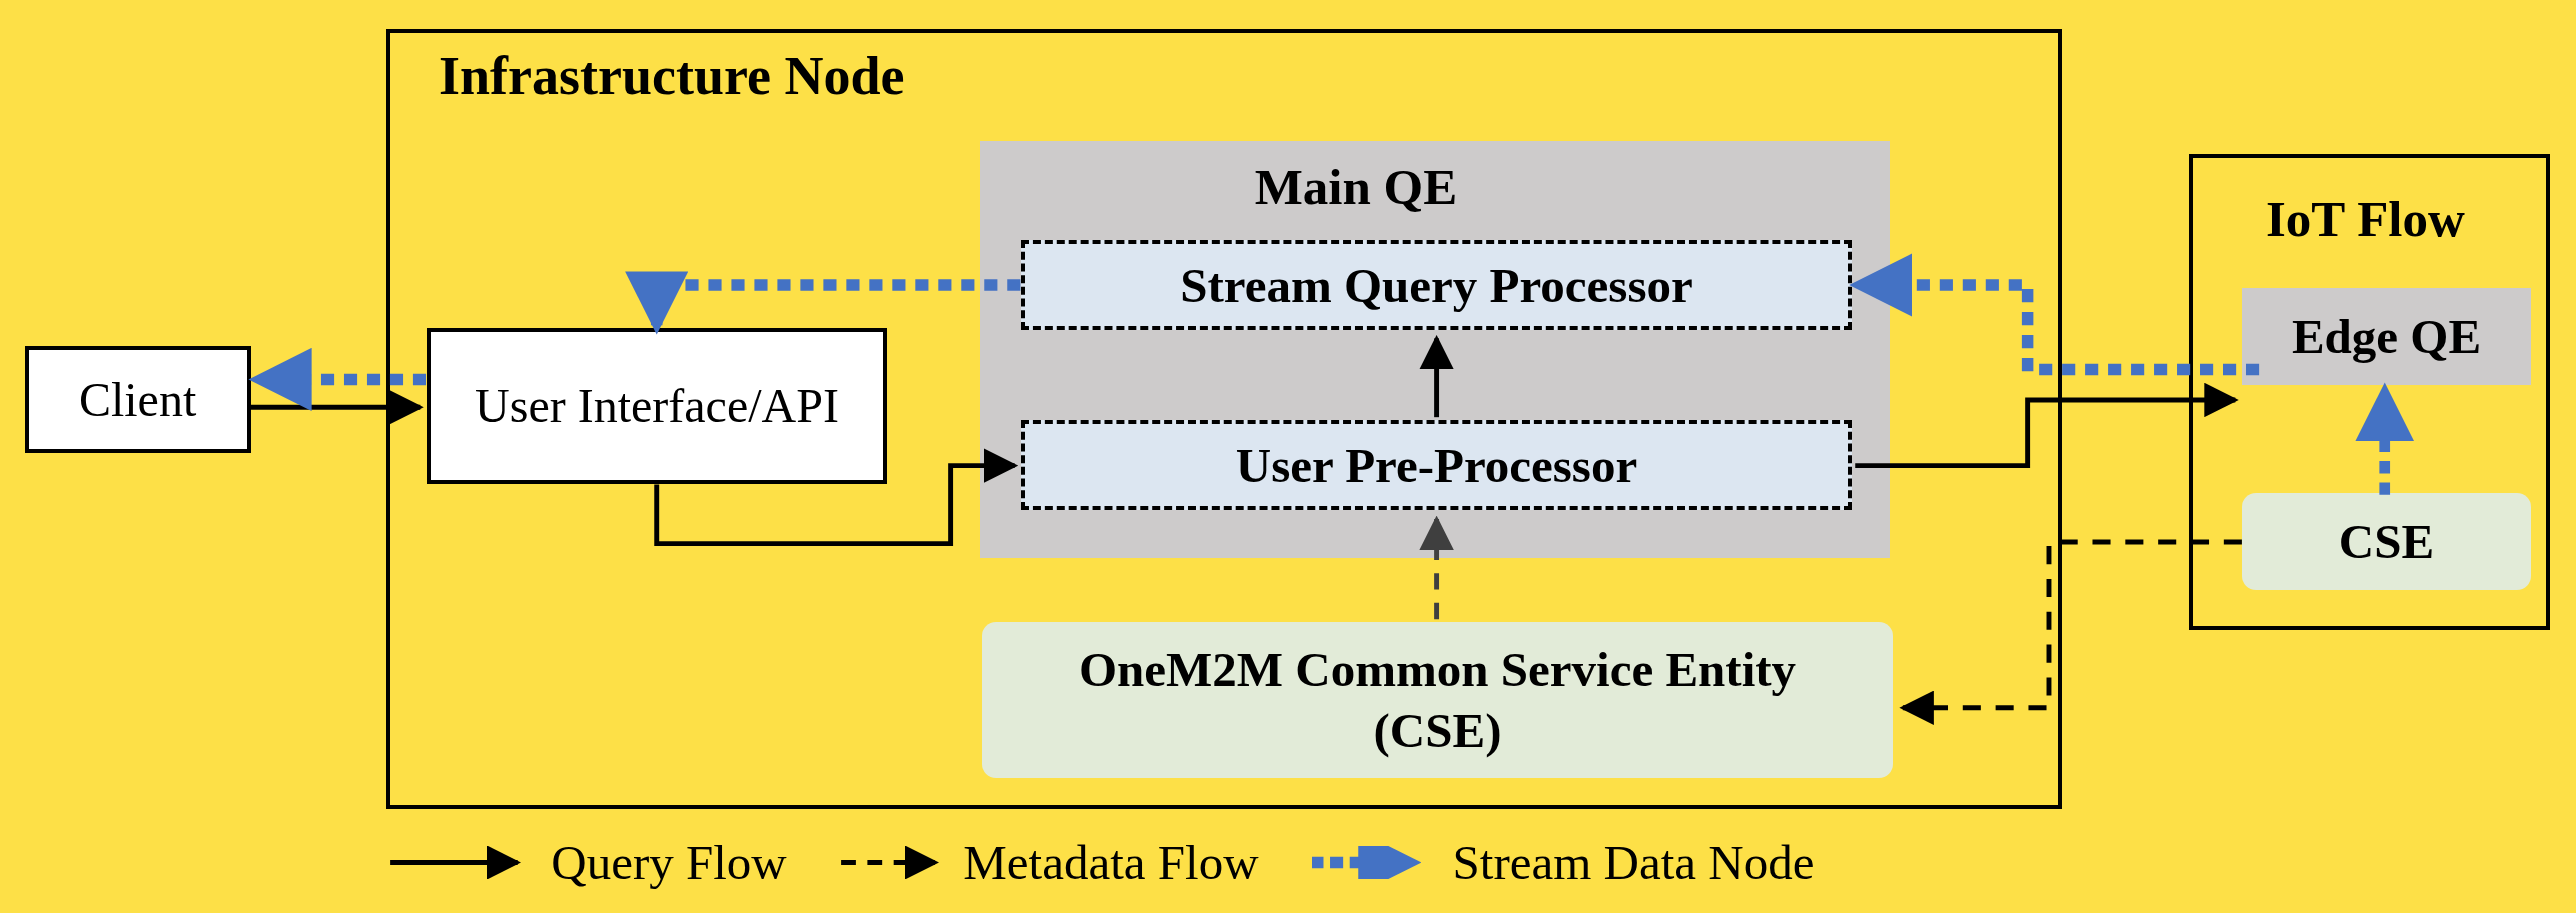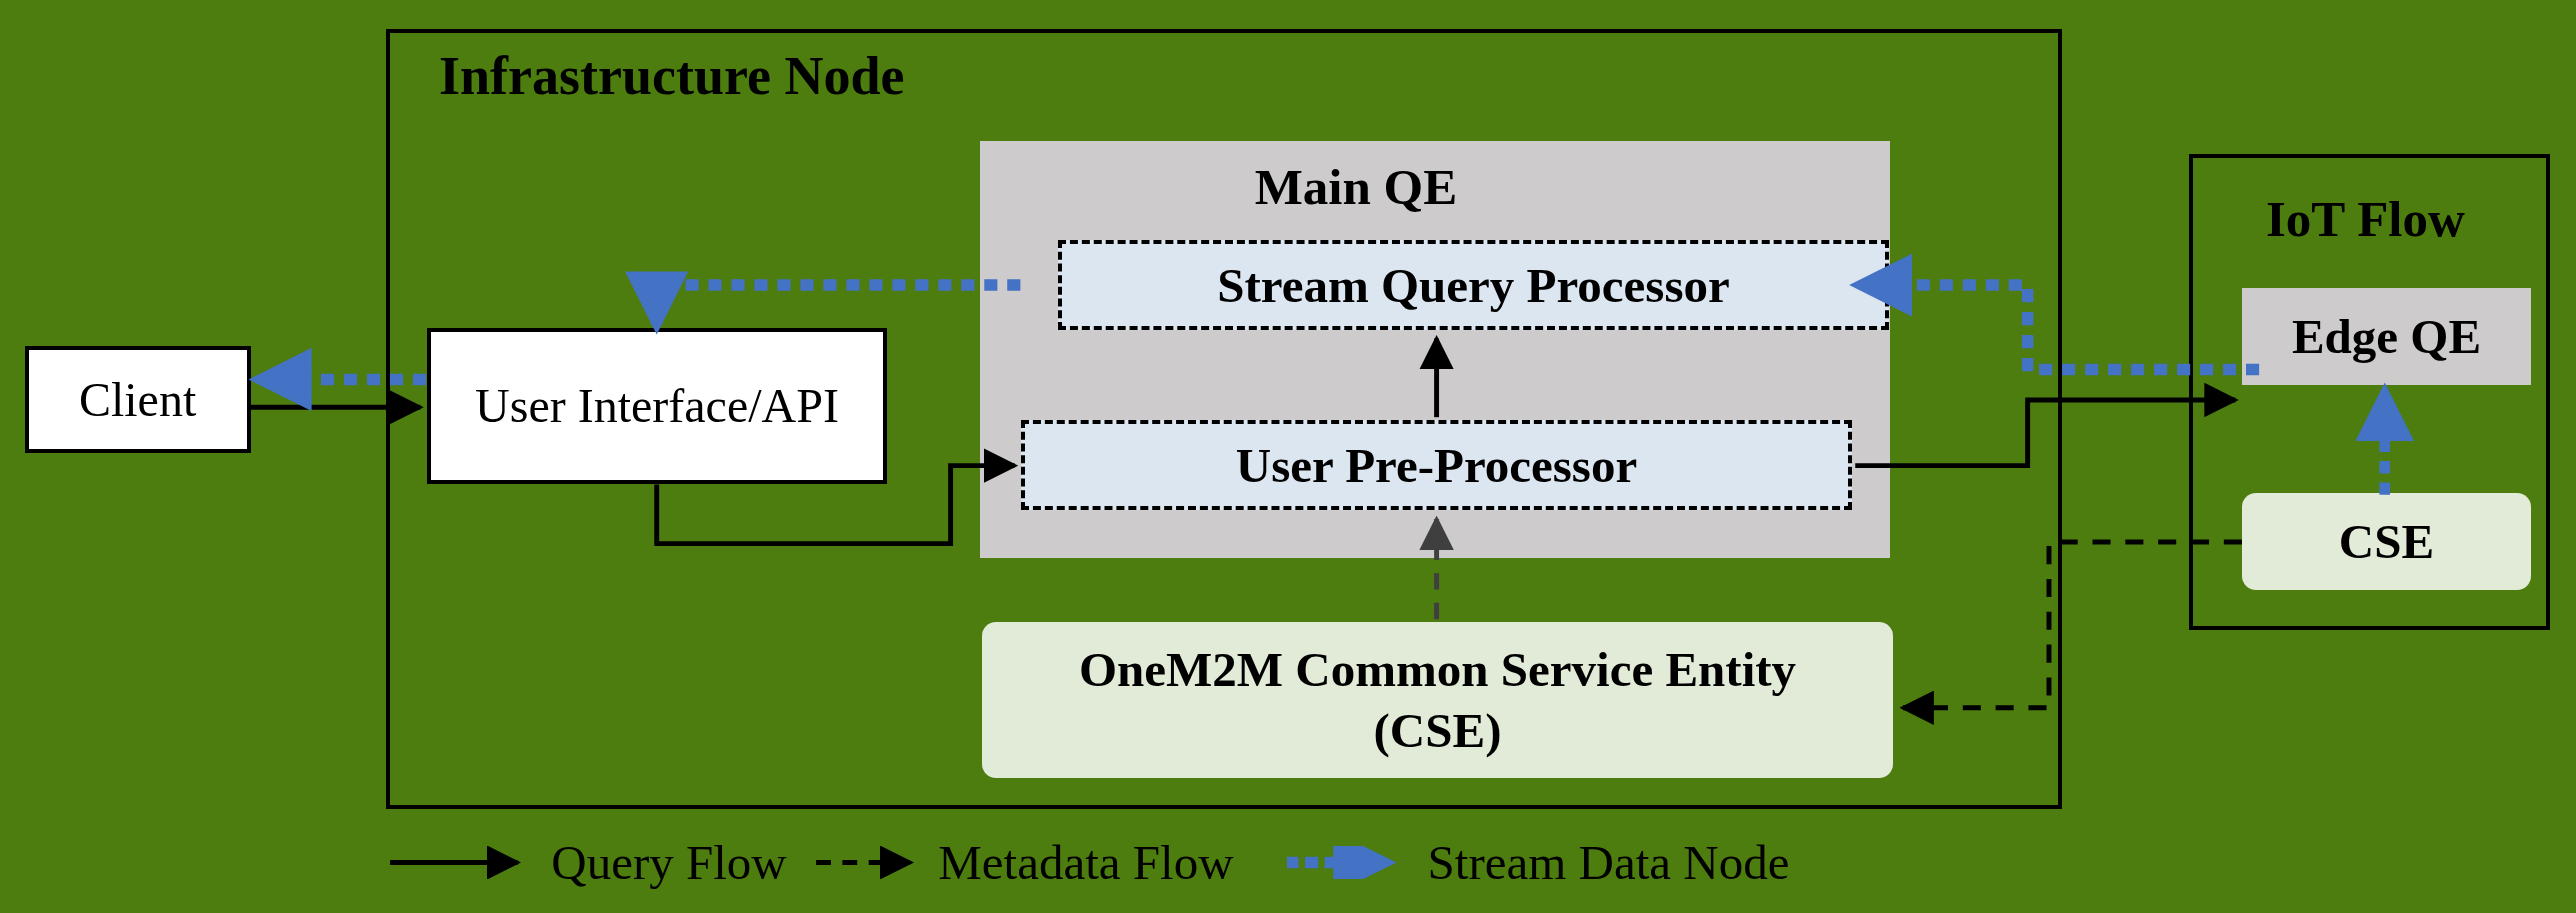--- a/index.html
+++ b/index.html
@@ -1,17 +1,17 @@
 <!DOCTYPE html>
 <html style="font-size:13px"><head>
 <meta charset="utf-8">
 <style>
   html,body{margin:0;padding:0;background:#ffffff;}
   body{font-family:"Liberation Serif","DejaVu Serif",serif;}
-  #stage{position:relative;width:2576px;height:914px;background:#4d7c0f;overflow:hidden;text-decoration:underline;}
+  #stage{position:relative;width:2576px;height:914px;background:#fde047;overflow:hidden;text-decoration:underline;}
 
   .box{position:absolute;box-sizing:border-box;display:flex;align-items:center;
        justify-content:center;text-align:center;color:#000;}
 
   
   .outer{border:4.1px solid #000;background:transparent;}
 
   
   .node{border:4.1px solid #000;background:#ffffff;font-size:48px;line-height:1.12;}
 
@@ -41,21 +41,21 @@
   <div class="box outer" style="left:2189px;top:154px;width:361px;height:476px;"></div>
 
   <div class="title" style="left:439px;top:45px;font-size:54px;">Infrastructure Node</div>
 
   <div class="title" style="left:2266px;top:190px;font-size:51px;">IoT Flow</div>
 
   <div class="box gray" style="left:980px;top:141px;width:910px;height:417px;"></div>
 
   <div class="title lbl-bold" style="left:980px;top:158px;width:752px;text-align:center;font-size:51px;">Main QE</div>
 
-  <div class="box blue-dashed lbl-bold" style="left:1021px;top:240px;width:831px;height:90px;font-size:49px;margin-left:37px;">Stream Query Processor</div>
+  <div class="box blue-dashed lbl-bold" style="left:1021px;top:240px;width:831px;height:90px;font-size:49px;">Stream Query Processor</div>
 
   <div class="box blue-dashed lbl-bold" style="left:1021px;top:420px;width:831px;height:90px;font-size:49px;">User Pre-Processor</div>
 
   <div class="box green lbl-bold" style="left:982px;top:622px;width:911px;height:156px;font-size:49px;line-height:1.25;padding:0 33px;">OneM2M Common Service Entity (CSE)</div>
 
   <div class="box node" style="left:24.6px;top:346px;width:226px;height:107px;">Client</div>
 
   <div class="box node" style="left:427px;top:328px;width:460px;height:156px;padding:0 14.8px;">User Interface/API</div>
 
   <div class="box gray lbl-bold" style="left:2242px;top:288px;width:289px;height:97px;font-size:49px;">Edge QE</div>
@@ -91,21 +91,21 @@
 
     <path d="M 512 462 L 318 462" stroke="#4472c4" stroke-width="14" fill="none" stroke-dasharray="2 26" stroke-linecap="square" marker-end="url(#arrowBlue)"></path>
 
     <path d="M 2905 596 L 2905 480" stroke="#4472c4" stroke-width="13" fill="none" stroke-dasharray="2 24" stroke-linecap="square" marker-end="url(#arrowBlue)"></path>
 
     <path d="M 2731 660 L 2496 660 L 2496 862 L 2318 862" stroke="#000" stroke-width="6" fill="none" stroke-dasharray="22 18" marker-end="url(#arrowBlack)"></path>
   </svg>
 
   <div class="legend-row" style="left:386px;top:829px;width:1888px;height:66px;">
 
-    <div class="legend-item" style="margin-right:25px;">
+    <div class="legend-item" style="margin-right:50px;">
       <svg width="144" height="33" viewBox="0 0 175 40">
         <defs>
           <marker id="lgA" viewBox="0 0 10 10" refX="9" refY="5" markerWidth="7" markerHeight="7" orient="auto-start-reverse">
             <path d="M 0 0 L 10 5 L 0 10 z" fill="#000"></path>
           </marker>
         </defs>
         <path d="M 5 20 L 160 20" stroke="#000" stroke-width="6" fill="none" marker-end="url(#lgA)"></path>
       </svg>
       <span class="legend-text" style="margin-left:21.3px;">Query Flow</span>
     </div>

